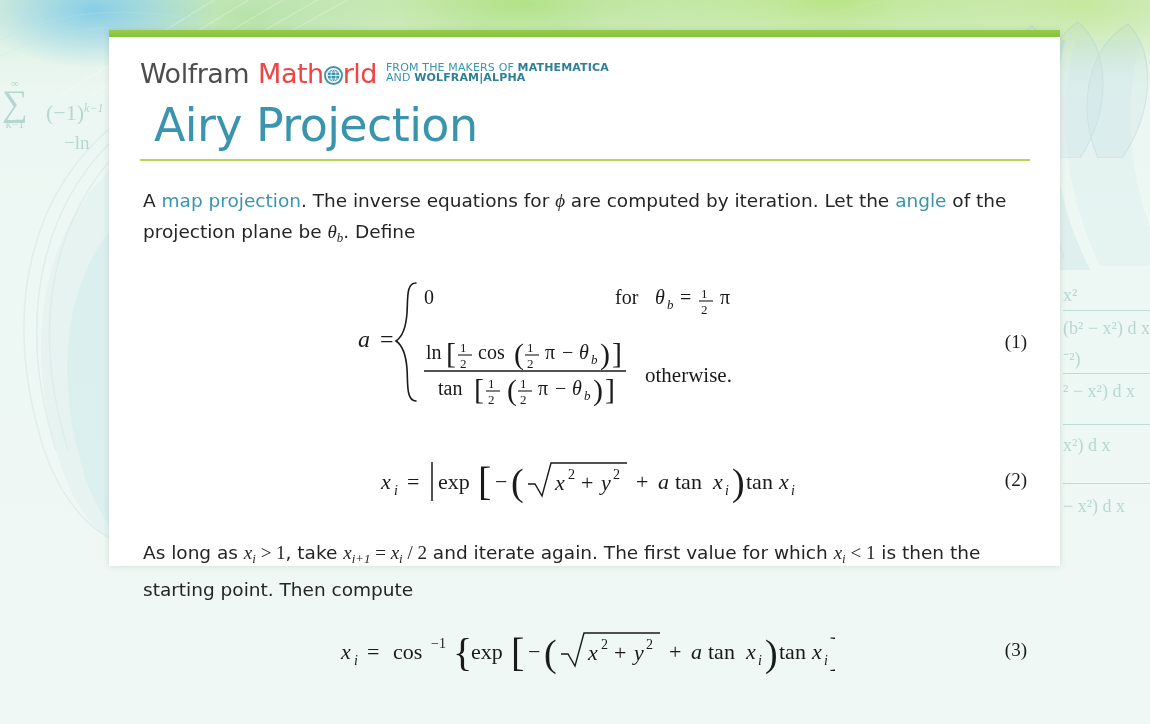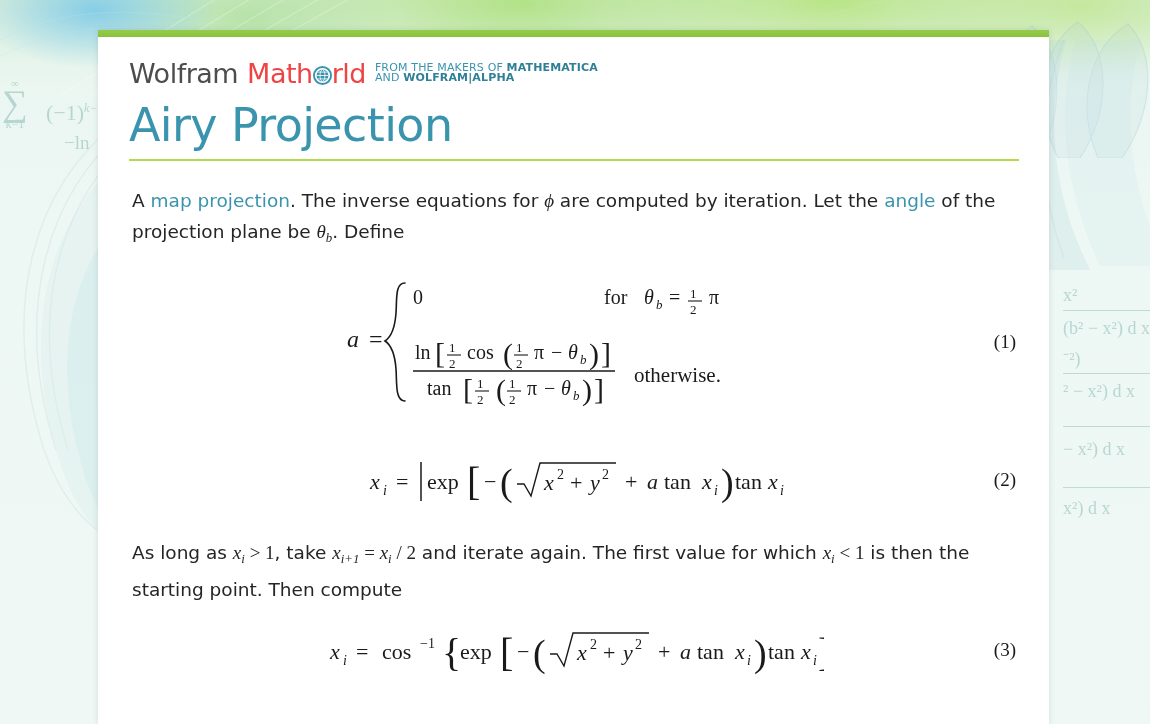--- a/index.html
+++ b/index.html
@@ -76,22 +76,22 @@
   .bg-formula.right {
     right: 0px; top: 280px;
     font-size: 18px; line-height: 46px;
     text-align: left;
   }
   .bg-formula.right div { }
 
   
   #card {
     position: absolute;
-    left: 98px; top: 30px;
-    width: 951px; height: 694px;
+    left: 109px; top: 30px;
+    width: 951px; height: 536px;
     background: #ffffff;
     box-shadow: 0 0 6px rgba(60,90,80,.16);
   }
   #card-topbar {
     height: 7px;
     background: #8dc63f;
     background: linear-gradient(180deg,#95cb4b 0%, #88c23a 100%);
   }
   #card-inner {
     padding: 20px 31px 0 31px;
@@ -144,20 +144,21 @@
   
   #page-title {
     font-family: "DejaVu Sans", sans-serif;
     font-size: 46px;
     font-weight: 400;
     color: #3a94ad;
     letter-spacing: -0.6px;
     line-height: 56px;
     margin-top: 4px;
     margin-bottom: 0;
+    margin-left: 14px;
   }
   #title-rule {
     margin-top: 6px;
     height: 2px;
     background: #b5d94e;
     width: 890px;
   }
 
   
   .para {
@@ -273,22 +274,22 @@
       <span style="display:block;font-size:12px;line-height:12px;text-align:center;">k=1</span>
     </span><span style="position:absolute;left:44px;top:22px;font-size:22px;"><span>(−1)</span><sup style="font-size:12px;font-style:italic;">k−1</sup></span>
     <span style="position:absolute;left:62px;top:54px;font-size:19px;">−ln</span>
   </div>
 
   <div class="bg-formula right">
     <div style="line-height:30px;">x²</div>
     <div style="border-top:1px solid #7fb3b0;line-height:34px;">(b² − x²)   d x</div>
     <div style="line-height:28px;">⁻²)</div>
     <div style="border-top:1px solid #7fb3b0;line-height:34px;">² − x²)   d x</div>
+    <div style="border-top:1px solid #7fb3b0;line-height:40px;margin-top:16px;">x²)   d x</div>
     <div style="border-top:1px solid #7fb3b0;line-height:44px;margin-top:18px;">− x²)   d x</div>
-    <div style="border-top:1px solid #7fb3b0;line-height:40px;margin-top:16px;">x²)   d x</div>
   </div>
 
   <div id="card">
     <div id="card-topbar"></div>
 
     <div id="card-inner">
 
       <div id="logo-row">
         <span class="logo-wolfram">Wolfram</span>
         <span class="logo-math">

